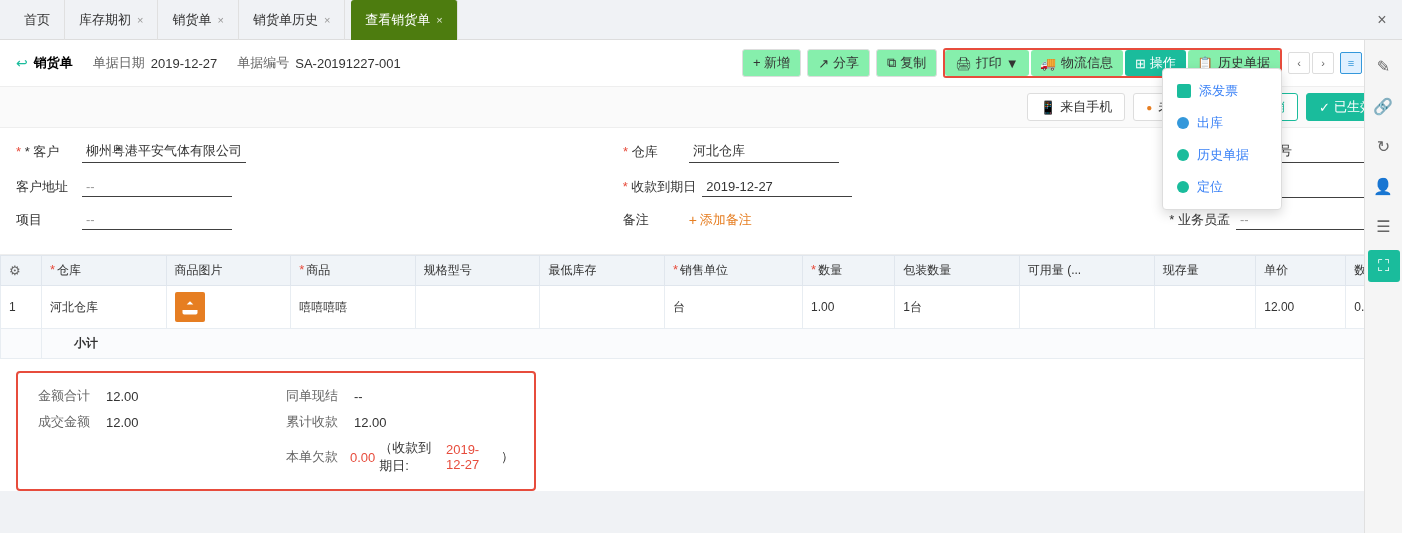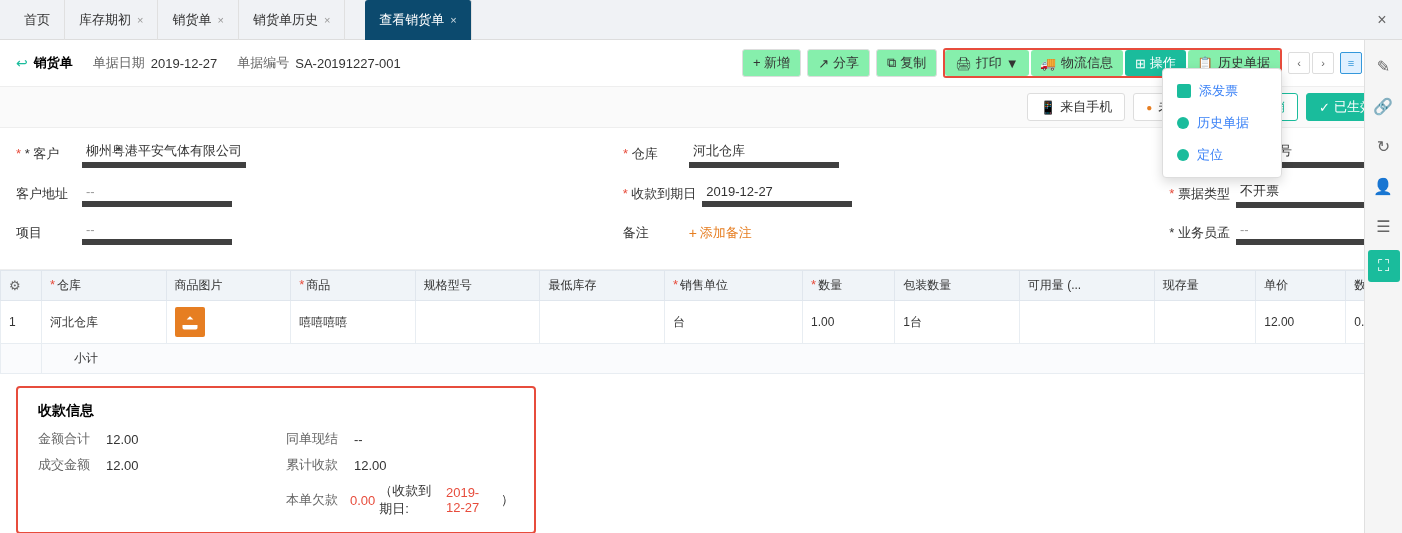--- a/index.html
+++ b/index.html
@@ -6,21 +6,21 @@
     body { background: #f0f2f5; width: 1402px; min-height: 533px; overflow: hidden; }
 
     
     .tab-bar {
       display: flex; align-items: center; background: #f0f2f5; border-bottom: 1px solid #ddd; padding: 0 10px; height: 40px; position: relative;
     }
     .tab-item {
       display: flex; align-items: center; padding: 0 14px; height: 40px; cursor: pointer; font-size: 13px; color: #333; white-space: nowrap; border-right: 1px solid #e0e0e0;
     }
     .tab-item .close-icon { margin-left: 6px; color: #999; font-size: 11px; cursor: pointer; }
-    .tab-item.highlight { background: #0c4a6e; color: #fff; border-radius: 3px 3px 0 0; margin: 0 20px; }
+    .tab-item.highlight { background: #4d7c0f; color: #fff; border-radius: 3px 3px 0 0; margin: 0 6px; }
     .tab-item.highlight .close-icon { color: rgba(255,255,255,0.8); }
     .tab-close-btn { position: absolute; right: 0; top: 0; height: 40px; width: 40px; display: flex; align-items: center; justify-content: center; cursor: pointer; font-size: 16px; color: #666; }
 
     
     .main-content { background: #fff; margin: 0; }
 
     
     .doc-header {
       display: flex; align-items: center; padding: 8px 16px; border-bottom: 1px solid #eee; background: #fff;
     }
@@ -47,33 +47,33 @@
     .sec-btn.orange-dot::before { content: '●'; color: #e67e22; margin-right: 2px; font-size: 10px; }
     .sec-btn.green-check { color: #1abc9c; border-color: #1abc9c; }
     .sec-btn.teal { background: #1abc9c; color: #fff; border-color: #1abc9c; border-radius: 3px; }
 
     
     .form-section { padding: 12px 16px; background: #fff; border-bottom: 1px solid #eee; }
     .form-row { display: flex; align-items: center; margin-bottom: 12px; gap: 0; }
     .form-field { display: flex; align-items: center; flex: 1; gap: 6px; }
     .form-label { color: #333; white-space: nowrap; min-width: 60px; }
     .required { color: #e74c3c; }
-    .form-value { color: #333; border-bottom: 6px solid #404040; min-width: 150px; padding: 2px 4px; }
+    .form-value { color: #333; border-bottom: 1px solid #404040; min-width: 150px; padding: 2px 4px; }
     .form-value.dashed { color: #999; }
     .add-note { color: #e67e22; cursor: pointer; display: flex; align-items: center; gap: 3px; }
     .add-note-plus { font-size: 14px; }
     .business-staff { margin-left: auto; display: flex; align-items: center; gap: 6px; }
 
     
     .table-section { background: #fff; }
     .data-table { width: 100%; border-collapse: collapse; }
     .data-table th { background: #f0f4f8; border: 1px solid #e0e6ed; padding: 6px 8px; text-align: left; font-weight: normal; color: #333; white-space: nowrap; font-size: 12px; }
     .data-table td { border: 1px solid #e8edf2; padding: 6px 8px; font-size: 12px; color: #333; }
     .data-table tr:nth-child(even) td { background: #fafbfd; }
-    .data-table .subtotal td { background: #f9f0e8; font-weight: normal; padding-left: 32px; }
+    .data-table .subtotal td { background: #f9f0e8; font-weight: bold; padding-left: 32px; }
     .col-settings { width: 36px; text-align: center; }
     .settings-icon { cursor: pointer; color: #666; }
     .required-col::before { content: '*'; color: #e74c3c; margin-right: 2px; }
     .img-placeholder { width: 30px; height: 30px; background: #e67e22; display: flex; align-items: center; justify-content: center; border-radius: 2px; }
     .img-placeholder svg { width: 20px; height: 20px; fill: #fff; }
 
     
     .payment-box {
       border: 2px solid #e74c3c; border-radius: 4px; margin: 12px 16px; padding: 14px 20px; background: #fff; max-width: 520px;
     }
@@ -329,21 +329,20 @@
         </tr>
         <tr class="subtotal">
           <td></td>
           <td colspan="12">小计</td>
         </tr>
       </tbody>
     </table>
   </div>
 
   <div class="payment-box">
-    <div class="payment-title">收款信息</div>
     <div class="payment-grid">
       <div class="payment-row">
         <span class="payment-label">金额合计</span>
         <span class="payment-value">12.00</span>
       </div>
       <div class="payment-row">
         <span class="payment-label">同单现结</span>
         <span class="payment-value">--</span>
       </div>
       <div class="payment-row">
@@ -363,20 +362,24 @@
       </div>
     </div>
   </div>
 
 </div>
 
 <div class="dropdown-overlay">
   <div class="dropdown-item">
     <span class="square-icon"></span>
     <span>添发票</span>
+  </div>
+  <div class="dropdown-item">
+    <span class="circle-icon circle-blue"></span>
+    <span>出库</span>
   </div>
   <div class="dropdown-item">
     <span class="circle-icon circle-green"></span>
     <span>历史单据</span>
   </div>
   <div class="dropdown-item">
     <span class="circle-icon circle-green"></span>
     <span>定位</span>
   </div>
 </div>

